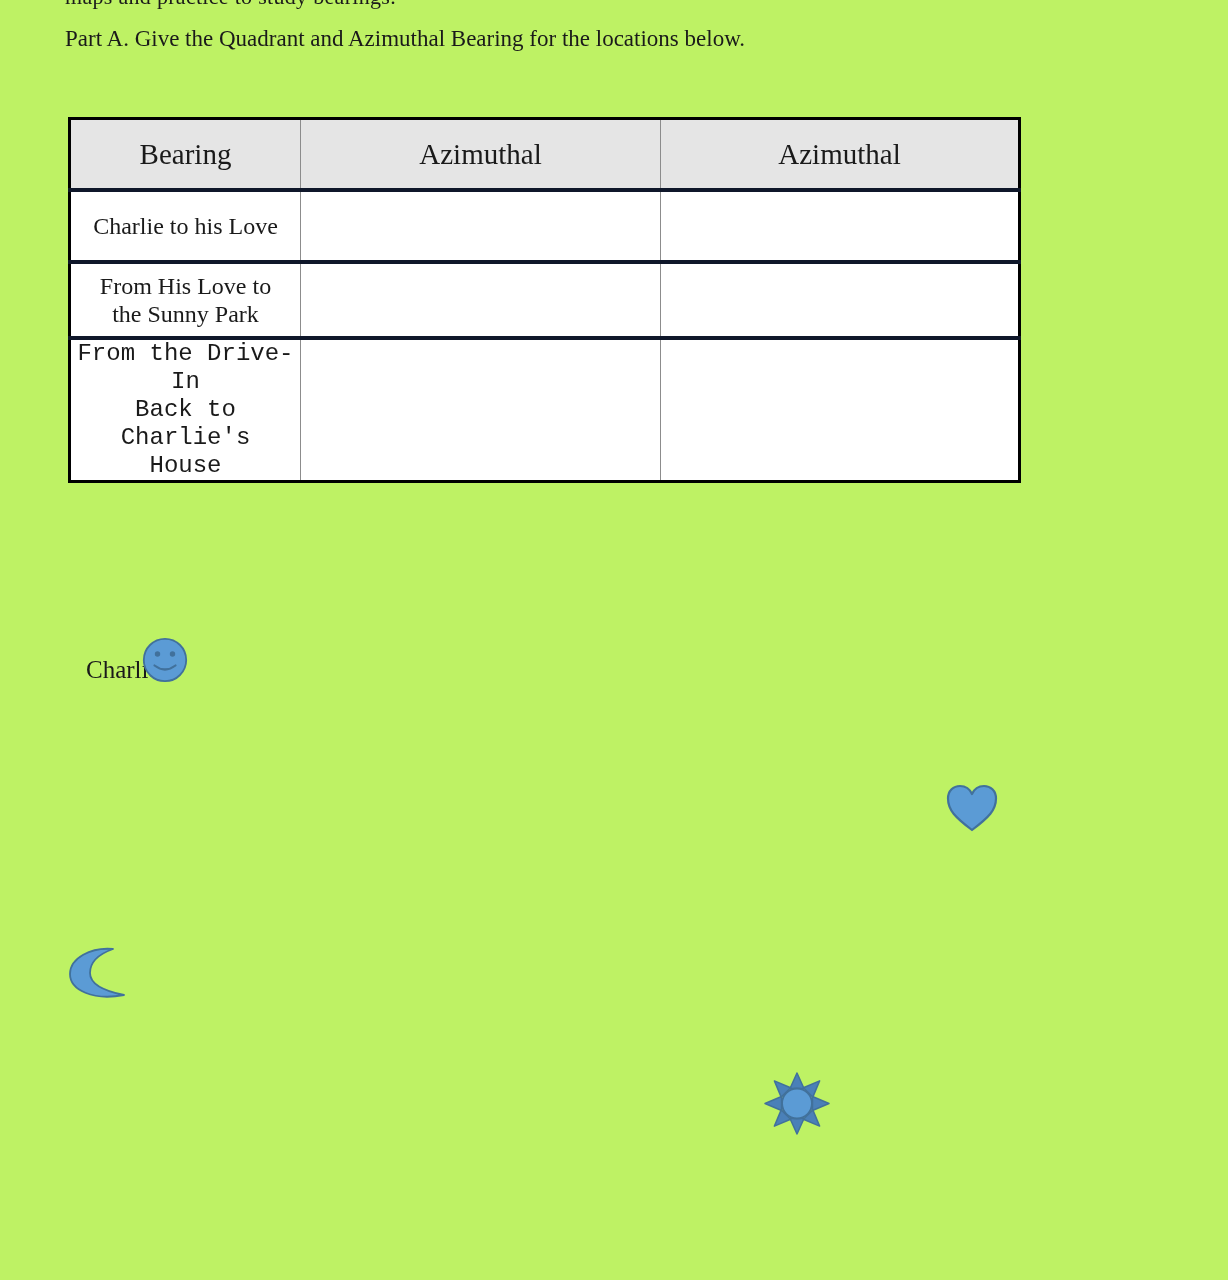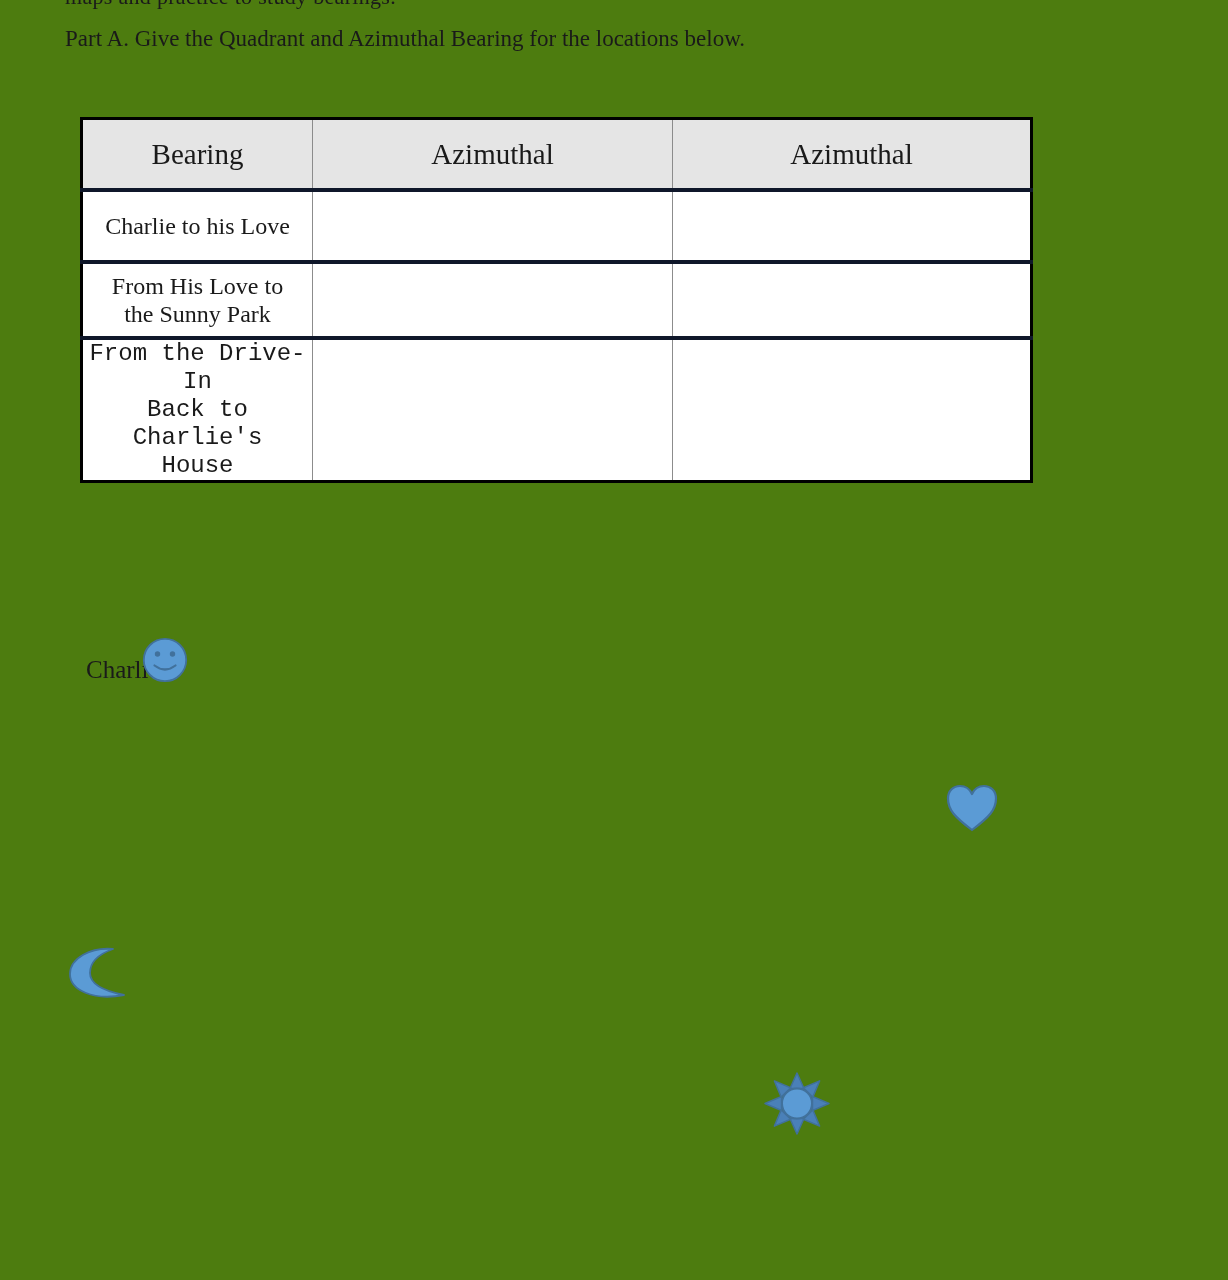--- a/index.html
+++ b/index.html
@@ -1,20 +1,20 @@
 <!DOCTYPE html>
 <html><head>
 <meta charset="utf-8">
 <style>
   html, body { margin: 0; padding: 0; background: #ffffff; }
   .page {
     position: relative;
     width: 1228px;
     height: 1280px;
-    background: #4d7c0f;
+    background: #bef264;
     font-family: "Liberation Serif", "DejaVu Serif", serif;
     color: #1a1a1a;
     overflow: hidden;
   }
 
   
   .clipped-top {
     position: absolute;
     left: 65px; top: 0;
     width: 700px; height: 11px;
@@ -38,21 +38,20 @@
   
   .bearing-table-wrap {
     position: absolute;
     left: 68px; top: 117px;
   }
   table.bearing-table {
     border-collapse: collapse;
     table-layout: fixed;
     width: 950px;
     border: 3px solid #000000;
-    margin-left: 12px;
   }
   table.bearing-table th,
   table.bearing-table td {
     border: 1px solid #8c8c8c;
     padding: 0;
     text-align: center;
     vertical-align: middle;
   }
   table.bearing-table th {
     background: #e5e5e5;

